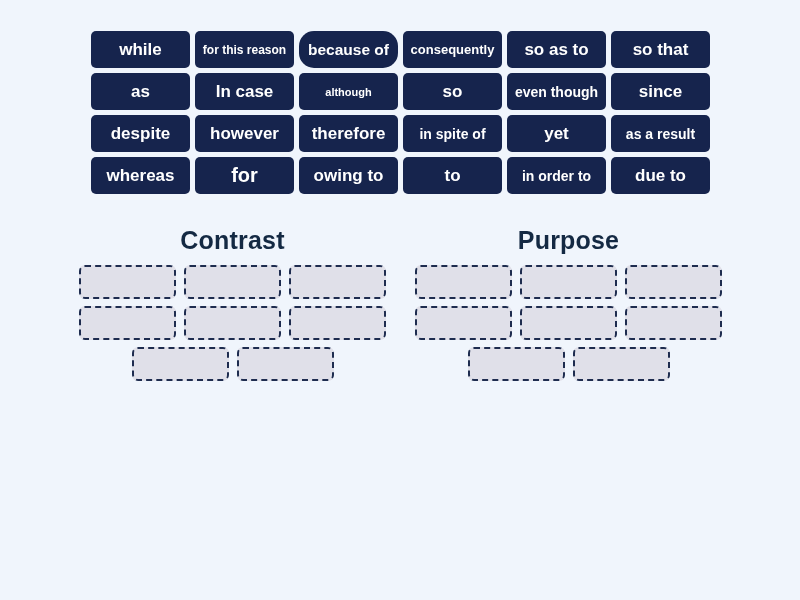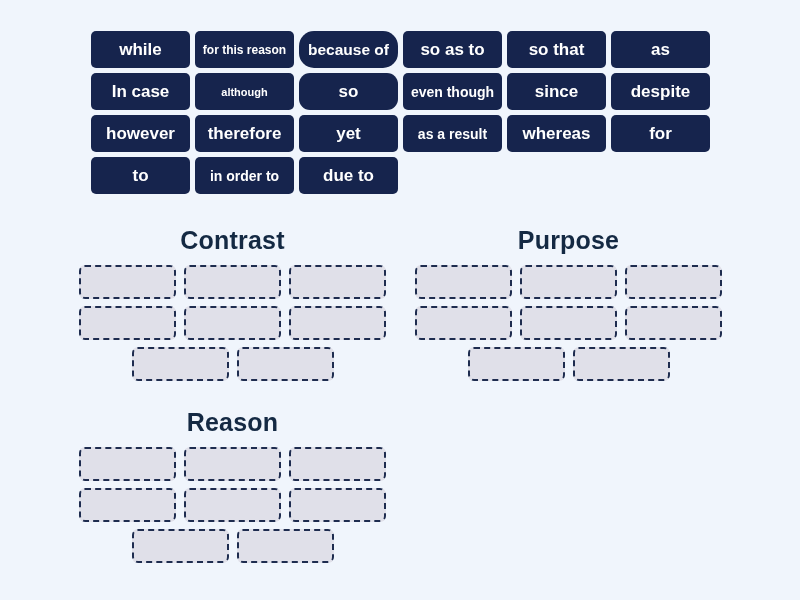--- a/index.html
+++ b/index.html
@@ -78,35 +78,38 @@
 </style>
 </head>
 <body>
 
 <div class="stage">
 
   <div class="word-bank">
       <div class="tile" style="font-size: 17px;">while</div>
       <div class="tile" style="font-size: 12px;">for this reason</div>
       <div class="tile" style="font-size: 15.5px; border-radius: 15px;">because of</div>
+      <div class="tile" style="font-size: 13px;">consequently</div>
       <div class="tile" style="font-size: 17px;">so as to</div>
       <div class="tile" style="font-size: 17px;">so that</div>
       <div class="tile" style="font-size: 17px;">as</div>
       <div class="tile" style="font-size: 17px;">In case</div>
       <div class="tile" style="font-size: 11px;">although</div>
-      <div class="tile" style="font-size: 17px; border-radius: 11px;">so</div>
+      <div class="tile" style="font-size: 17px;">so</div>
       <div class="tile" style="font-size: 14px;">even though</div>
       <div class="tile" style="font-size: 17px;">since</div>
       <div class="tile" style="font-size: 17px;">despite</div>
       <div class="tile" style="font-size: 17px;">however</div>
       <div class="tile" style="font-size: 17px;">therefore</div>
+      <div class="tile" style="font-size: 14px;">in spite of</div>
       <div class="tile" style="font-size: 17px;">yet</div>
       <div class="tile" style="font-size: 14px;">as a result</div>
       <div class="tile" style="font-size: 17px;">whereas</div>
-      <div class="tile" style="font-size: 17px;">for</div>
+      <div class="tile" style="font-size: 20px;">for</div>
+      <div class="tile" style="font-size: 17px;">owing to</div>
       <div class="tile" style="font-size: 17px;">to</div>
       <div class="tile" style="font-size: 14px;">in order to</div>
       <div class="tile" style="font-size: 17px;">due to</div>
     </div>
 
   <section class="group g-contrast">
     <h2>Contrast</h2>
     <div class="slots">
         <div class="slot-row">
           <div class="slot"></div>
@@ -138,34 +141,15 @@
           <div class="slot"></div>
           <div class="slot"></div>
         </div>
         <div class="slot-row">
           <div class="slot"></div>
           <div class="slot"></div>
         </div>
       </div>
   </section>
 
-  <section class="group g-reason">
-    <h2>Reason</h2>
-    <div class="slots">
-        <div class="slot-row">
-          <div class="slot"></div>
-          <div class="slot"></div>
-          <div class="slot"></div>
-        </div>
-        <div class="slot-row">
-          <div class="slot"></div>
-          <div class="slot"></div>
-          <div class="slot"></div>
-        </div>
-        <div class="slot-row">
-          <div class="slot"></div>
-          <div class="slot"></div>
-        </div>
-      </div>
-  </section>
 
 
 </div>
 
 </body></html>

